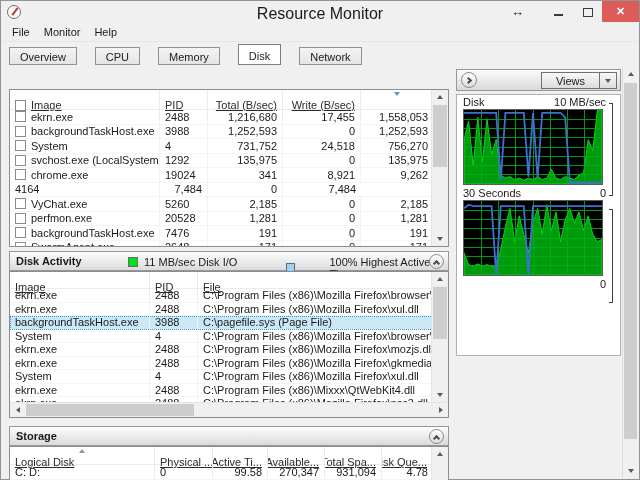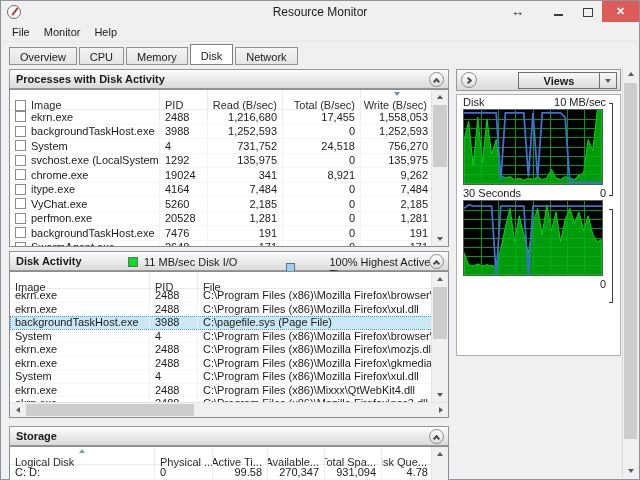--- a/index.html
+++ b/index.html
@@ -6,34 +6,34 @@
   html,body { width:640px; height:480px; overflow:hidden; background:#bfbfbf;
     font-family:"Liberation Sans", sans-serif; font-size:11px; color:#1a1a1a; }
   .window { position:absolute; inset:0; background:#f0f0f0; border:1px solid #8e9399; }
 
   
   .titlebar { position:absolute; top:0; left:0; right:0; height:22px; }
   .app-icon { position:absolute; left:6px; top:4px; width:14px; height:14px; border-radius:50%;
     border:1px solid #6f6f6f; background:#fbfbfb; }
   .app-icon::after { content:""; position:absolute; left:6px; top:1px; width:2px; height:9px;
     background:#c0392b; transform:rotate(38deg); }
-  .win-title { position:absolute; left:0; right:0; top:4px; text-align:center; font-size:12px; color:#1b1b1b; }
+  .win-title { position:absolute; left:0; right:0; top:4px; text-align:center; font-size:16px; color:#1b1b1b; }
   .win-controls { position:absolute; right:0; top:0; height:21px; display:flex; }
   .wbtn { width:29px; height:21px; display:flex; align-items:center; justify-content:center; color:#3a3a3a; }
   .wbtn-resize { font-size:13px; margin-right:12px; color:#222; }
   .min-glyph { width:9px; height:2px; background:#3a3a3a; margin-top:7px; }
   .max-glyph { width:10px; height:9px; border:1px solid #3a3a3a; background:transparent; margin-top:1px; }
   .wbtn-close { width:37px; background:#dd5c5a; color:#fff; font-weight:bold; font-size:11px; }
 
   
   .menubar { position:absolute; top:22px; left:1px; right:1px; height:19px; display:flex;
     align-items:center; padding-left:3px; border-bottom:1px solid #e6e6e6; }
   .menu-item { padding:2px 7px; }
   .tabs { position:absolute; top:43px; left:8px; height:21px; display:flex; align-items:flex-end; }
-  .tab { height:18px; padding:2px 10px 0 10px; border:1px solid #919191; margin-right:2px;
+  .tab { height:18px; padding:2px 10px 0 10px; border:1px solid #919191; margin-right:18px;
     background:linear-gradient(#f4f4f4,#e4e4e4); display:flex; align-items:center; }
   .tab.active { height:21px; background:#fff; border-color:#7e7e7e; font-weight:normal; position:relative; z-index:2; }
 
   
   .sec-header { position:absolute; left:8px; width:440px; height:20px; border:1px solid #979797;
     background:linear-gradient(#fdfdfd,#dadada); display:flex; align-items:center;
     font-weight:bold; padding-left:6px; }
   .collapse-btn { position:absolute; right:4px; top:2px; width:15px; height:15px; border-radius:50%;
     border:1px solid #8a8a8a; background:linear-gradient(#ffffff,#dcdcdc);
     display:flex; align-items:center; justify-content:center; }
@@ -48,21 +48,21 @@
   .panel { position:absolute; left:8px; width:440px; background:#fff; border:1px solid #898c95; overflow:hidden; }
   #proc-panel   { top:88px;  height:158px; }
   #disk-panel   { top:270px; height:147px; }
   #storage-panel{ top:445px; height:58px; }
   .thead { display:grid; width:423px; align-items:center; color:#2b2b2b; position:relative;
     border-bottom:1px solid #ececec; }
   #proc-panel .thead { height:20px; }
   #disk-panel .thead { height:17px; }
   #storage-panel .thead { height:18px;text-align:right; }
   .th { height:100%; display:flex; align-items:center; padding:15px 5px; border-right:1px solid #e6ecf2;
-    overflow:hidden; white-space:nowrap; }
+    overflow:hidden; white-space:nowrap;text-decoration:underline; }
   .th.num { justify-content:flex-end; }
   .th:last-child { border-right:none; }
   .grid-proc { grid-template-columns:150px 48px 75px 78px 72px; }
   .grid-disk { grid-template-columns:140px 48px 235px; }
   .grid-stor { grid-template-columns:145px 58px 55px 57px 57px 51px; }
   .tbody { width:423px; }
   .trow { display:grid; align-items:center; border-bottom:1px solid #f2f6fa; }
   #proc-panel .trow { grid-template-columns:150px 48px 75px 78px 72px; height:14.5px; }
   #disk-panel .trow { grid-template-columns:140px 48px 235px; height:13.5px; }
   #storage-panel .trow { grid-template-columns:145px 58px 55px 57px 57px 51px; height:15px; }
@@ -94,22 +94,22 @@
   .main-vscroll { position:absolute; right:1px; top:66px; bottom:1px; width:16px; background:#f0f0f0; border-left:1px solid #dcdcdc; }
   .main-vscroll .vthumb { top:16px; height:356px; }
 
   
   .rtoolbar { position:absolute; left:455px; top:68px; width:165px; height:22px;
     border:1px solid #979797; background:linear-gradient(#fbfbfb,#d9d9d9); }
   .expand-btn { position:absolute; left:4px; top:2px; width:16px; height:16px; border-radius:50%;
     border:1px solid #8a8a8a; background:linear-gradient(#fff,#ddd);
     display:flex; align-items:center; justify-content:center; }
   .views-btn { position:absolute; right:3px; top:2px; height:17px; display:flex; }
-  .views-main { width:82px; border:1px solid #707070; background:linear-gradient(#f8f8f8,#dcdcdc);
-    display:flex; align-items:center; justify-content:center;font-weight:bold; }
+  .views-main { width:59px; border:1px solid #707070; background:linear-gradient(#f8f8f8,#dcdcdc);
+    display:flex; align-items:center; justify-content:center; }
   .views-arrow { width:17px; border:1px solid #707070; border-left:none;
     background:linear-gradient(#f8f8f8,#dcdcdc); display:flex; align-items:center; justify-content:center; }
   .rpanel { position:absolute; left:455px; top:93px; width:165px; height:262px; background:#fff; border:1px solid #aeb2b8; }
   .crow { display:flex; justify-content:space-between; align-items:center; height:13px; padding:1px 14px 0 6px; }
   .graph { margin:1px 0 1px 6px; width:140px; height:76px; background:#000; border:1px solid #5a5a5a; }
   .graph svg { display:block; width:100%; height:100%; }
   .bracket { position:absolute; right:7px; width:4px; border:1px solid #3f3f3f; border-left:none; }
   .bracket-1 { top:8px; height:93px; }
   .bracket-2 { top:114px; height:94px; }
 </style>
@@ -140,34 +140,27 @@
     </div>
 
   <div class="tabs" id="tabs">
       <span class="tab">Overview</span>
       <span class="tab">CPU</span>
       <span class="tab">Memory</span>
       <span class="tab active">Disk</span>
       <span class="tab">Network</span>
     </div>
 
-  <div class="sec-header" style="top:68px;">
-    <span>Processes with Disk Activity</span>
-    <span class="collapse-btn">
-        <span class="chev chev-up"></span>
-      </span>
-  </div>
   <div class="panel" id="proc-panel">
     <div class="thead grid-proc">
       <div class="th">
         <span class="cb"></span>
         <span>Image</span>
       </div>
       <div class="th">PID</div>
-      <div class="th num">Read (B/sec)</div>
       <div class="th num">Total (B/sec)</div>
       <div class="th num">Write (B/sec)</div>
       <span class="sort-down"></span>
     </div>
     <div class="tbody" id="proc-body">
         <div class="trow">
           <div class="td">
             <span class="cb"></span>
             <span>ekrn.exe</span>
           </div>
@@ -250,24 +243,20 @@
             <span>341</span>
           </div>
           <div class="td num">
             <span>8,921</span>
           </div>
           <div class="td num">
             <span>9,262</span>
           </div>
         </div>
         <div class="trow">
-          <div class="td">
-            <span class="cb"></span>
-            <span>itype.exe</span>
-          </div>
           <div class="td">
             <span>4164</span>
           </div>
           <div class="td num">
             <span>7,484</span>
           </div>
           <div class="td num">
             <span>0</span>
           </div>
           <div class="td num">

